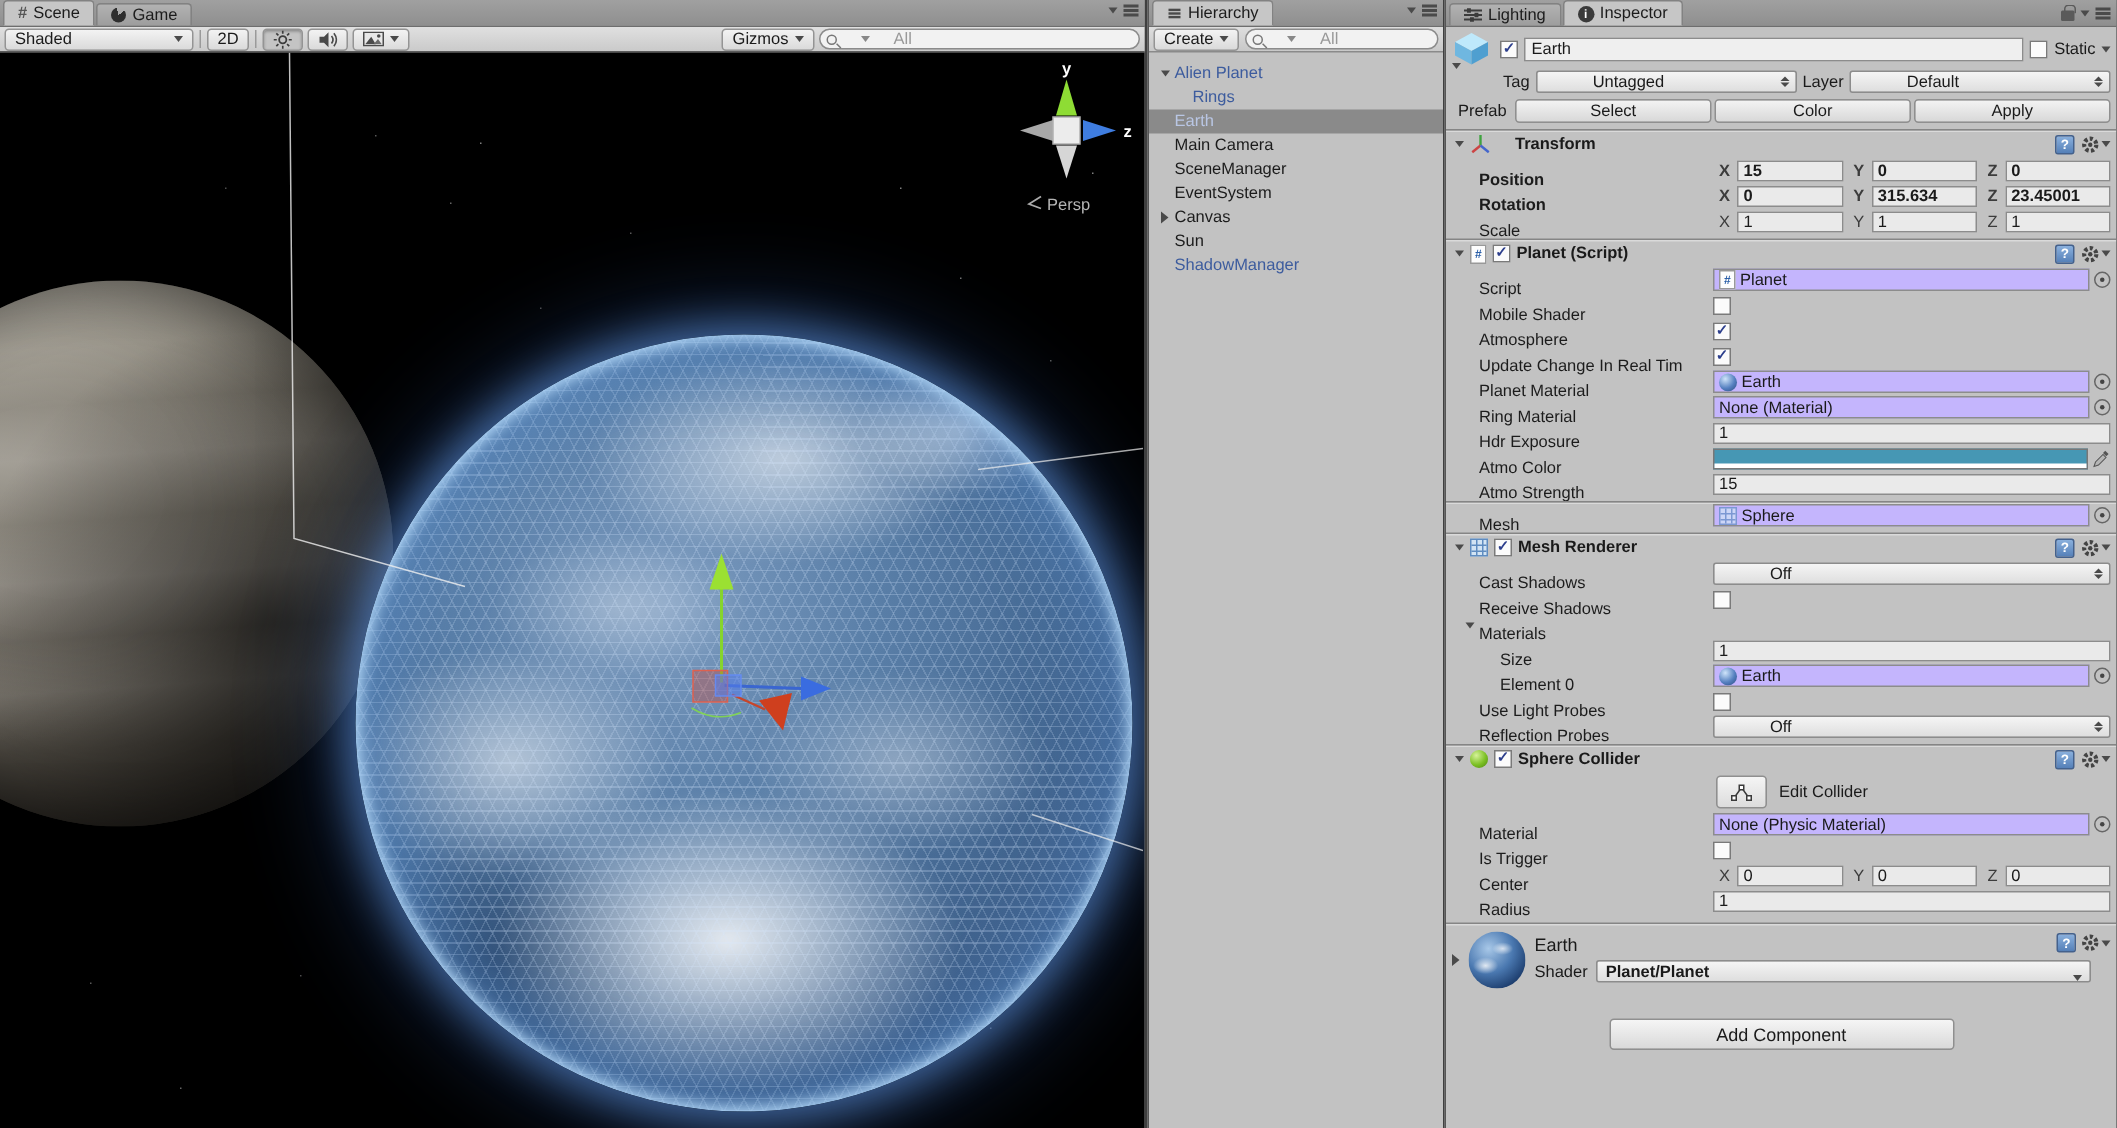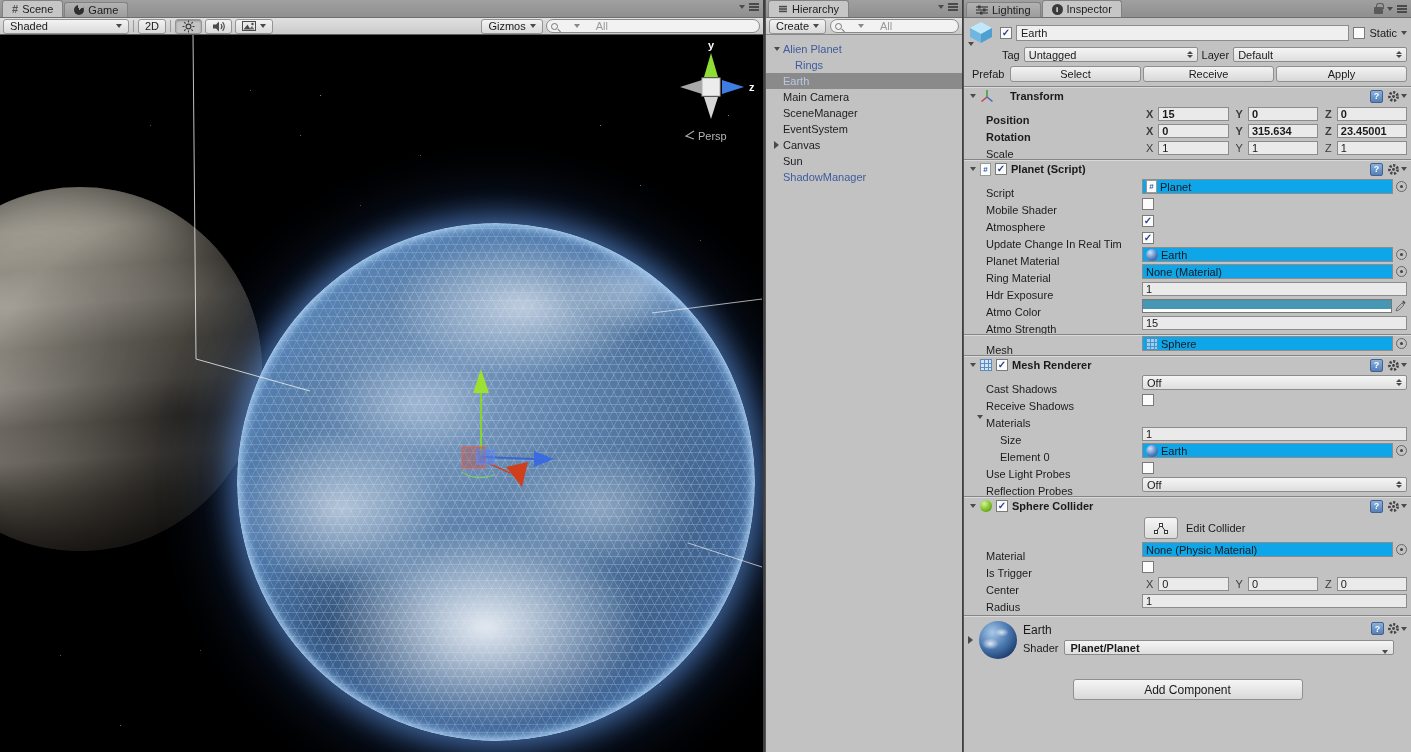--- a/index.html
+++ b/index.html
@@ -76,35 +76,35 @@
 
   
   .insp-panel { position: absolute; left: 963px; top: 0; width: 448px; height: 752px; background: #c2c2c2; border-left: 1px solid #565656; display: flex; flex-direction: column; }
   .insp-head { padding: 3px 4px 3px 4px; }
   .insp-row1 { display: flex; align-items: center; gap: 4px; height: 24px; }
   .insp-row2 { display: flex; align-items: center; gap: 4px; height: 19px; padding-left: 34px; }
   .insp-row3 { display: flex; align-items: center; gap: 2px; height: 19px; }
   .namefield { flex: 1; height: 16px; background: #efefef; border: 1px solid #8c8c8c; display: flex; align-items: center; padding: 0 4px; }
   .cb { width: 12px; height: 12px; background: #fbfbfb; border: 1px solid #7a7a7a; display: flex; align-items: center; justify-content: center; font-size: 10px; font-weight: bold; color: #2c3e8c; flex: 0 0 auto; line-height: 10px; }
   .enumfield { flex: 1; height: 15px; background: linear-gradient(#f5f5f5,#dedede); border: 1px solid #8c8c8c; border-radius: 2px; display: flex; align-items: center; padding: 0 4px; gap: 4px; }
-  .enumfield .grow { flex: 1; overflow: hidden; white-space: nowrap; }
+  .enumfield .grow { flex: 1; overflow: hidden; white-space: nowrap; margin-left: 33px; }
   .updown { display: flex; flex-direction: column; gap: 1px; align-items: center; flex: 0 0 auto; }
   .updown i { display: block; width: 0; height: 0; border-left: 3px solid transparent; border-right: 3px solid transparent; }
   .updown i.u { border-bottom: 3.5px solid #4a4a4a; }
   .updown i.d { border-top: 3.5px solid #4a4a4a; }
   .minibtn { flex: 1; height: 16px; background: linear-gradient(#f3f3f3,#d8d8d8); border: 1px solid #8f8f8f; border-radius: 3px; display: flex; align-items: center; justify-content: center; }
   .section { border-top: 1px solid #858585; box-shadow: inset 0 1px 0 rgba(255,255,255,.4); padding-bottom: 3px; }
   .chead { height: 18px; display: flex; align-items: center; gap: 4px; padding: 0 4px 0 6px; font-weight: bold; }
   .chead .spacer, .spacer { flex: 1; }
   .irow { height: 17px; display: flex; align-items: center; padding: 0 4px 0 22px; }
   .irow > label { flex: 0 0 156px; overflow: hidden; white-space: nowrap; color: #1c1c1c; margin-top: 12px; }
   .irow.indent > label { padding-left: 14px; flex-basis: 156px; }
   .irow .val { flex: 1; display: flex; align-items: center; gap: 3px; min-width: 0; }
   .field { flex: 1; height: 14px; background: #eaeaea; border: 1px solid #8c8c8c; display: flex; align-items: center; padding: 0 3px; min-width: 0; }
-  .objfield { flex: 1; height: 15px; background: #0ea5e9; border: 1px solid #8c8c8c; display: flex; align-items: center; gap: 3px; padding: 0 3px; min-width: 0; overflow: hidden; white-space: nowrap; }
+  .objfield { flex: 1; height: 15px; background: #c4b5fd; border: 1px solid #8c8c8c; display: flex; align-items: center; gap: 3px; padding: 0 3px; min-width: 0; overflow: hidden; white-space: nowrap; }
   .picker { width: 11px; height: 11px; border: 1px solid #666; border-radius: 50%; position: relative; flex: 0 0 auto; }
   .picker::after { content:""; position: absolute; left: 3px; top: 3px; width: 3px; height: 3px; border-radius: 50%; background: #444; }
   .axis-label { color: #3c3c3c; margin: 0 2px 0 4px; flex: 0 0 auto; }
   .bold-row > label { font-weight: bold; }
   .helpicon { width: 13px; height: 13px; border-radius: 2px; background: linear-gradient(#8ab0dd,#5580b8); border: 1px solid #44618c; color: #fff; font-size: 9px; font-weight: bold; display: flex; align-items: center; justify-content: center; flex: 0 0 auto; }
   .helpicon::after { content: "?"; }
   .gearwrap { display: flex; align-items: center; gap: 1px; flex: 0 0 auto; }
   .colorfield { flex: 1; height: 14px; border: 1px solid #777; position: relative; }
   .colorfield .alpha { position: absolute; left: 0; right: 0; bottom: 0; height: 3px; background: #fff; }
   .ball { width: 12px; height: 12px; border-radius: 50%; flex: 0 0 auto; background: radial-gradient(circle at 35% 30%, #cfe4fa, #5580c0 55%, #27477c); }
@@ -375,21 +375,21 @@
               <i class="d"></i>
             </span>
         </div>
       </div>
       <div class="insp-row3">
         <span style="flex:0 0 40px; padding-left:4px;">Prefab</span>
         <div class="minibtn">
             <span>Select</span>
           </div>
         <div class="minibtn">
-            <span>Receive</span>
+            <span>Color</span>
           </div>
         <div class="minibtn">
             <span>Apply</span>
           </div>
       </div>
     </div>
 
     <div class="section">
       <div class="chead">
         <span class="tri-down tiny"></span>

